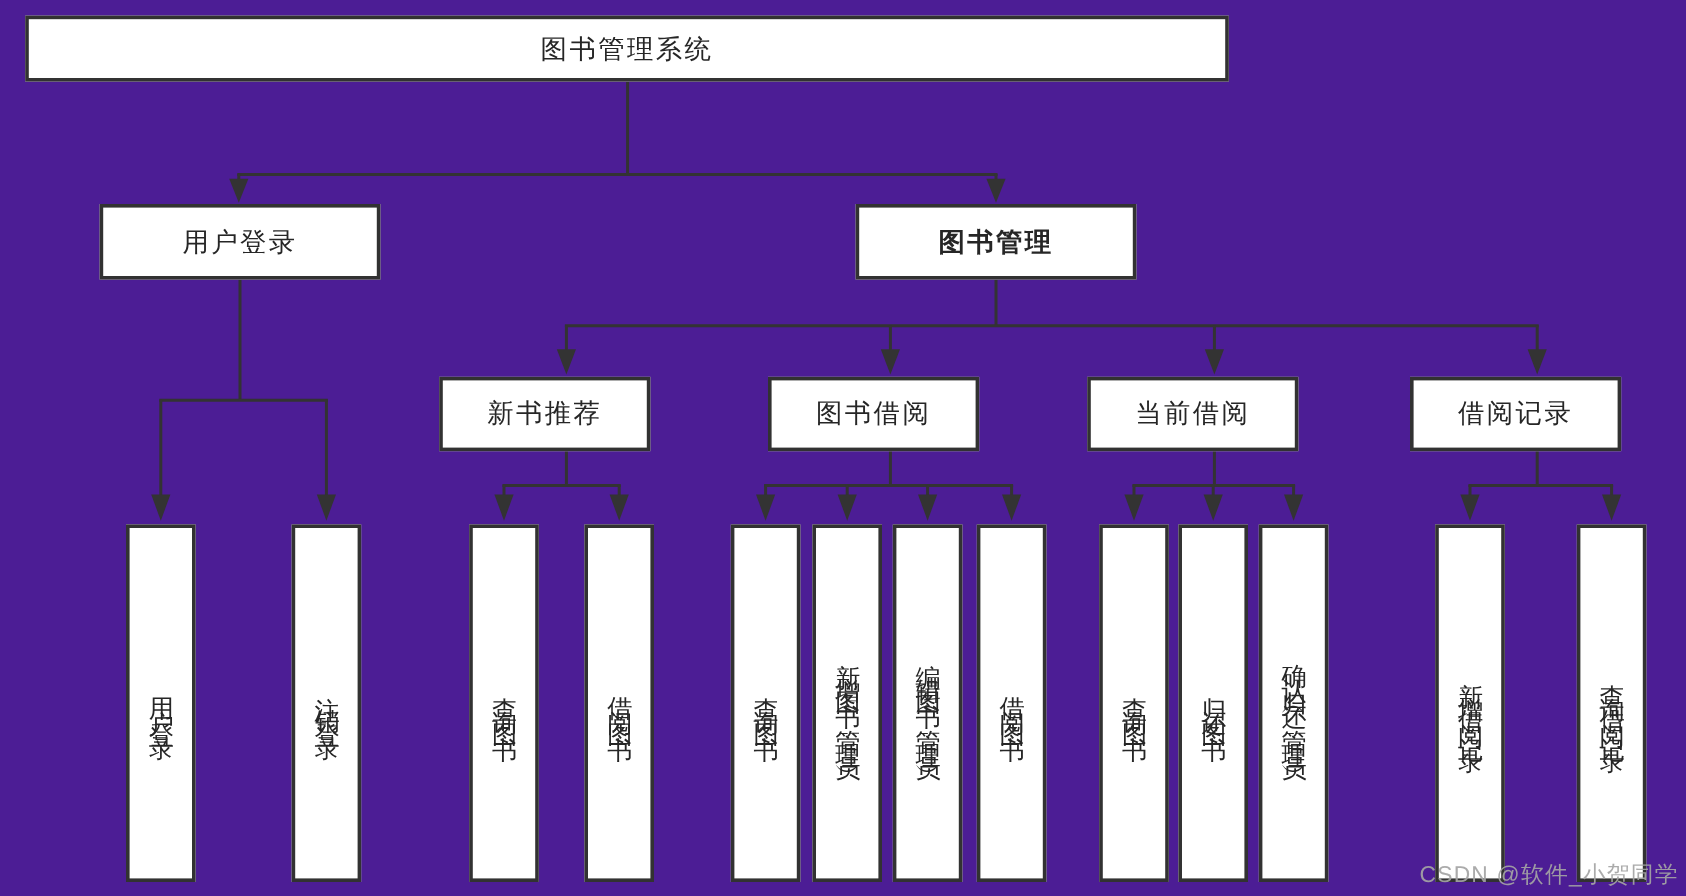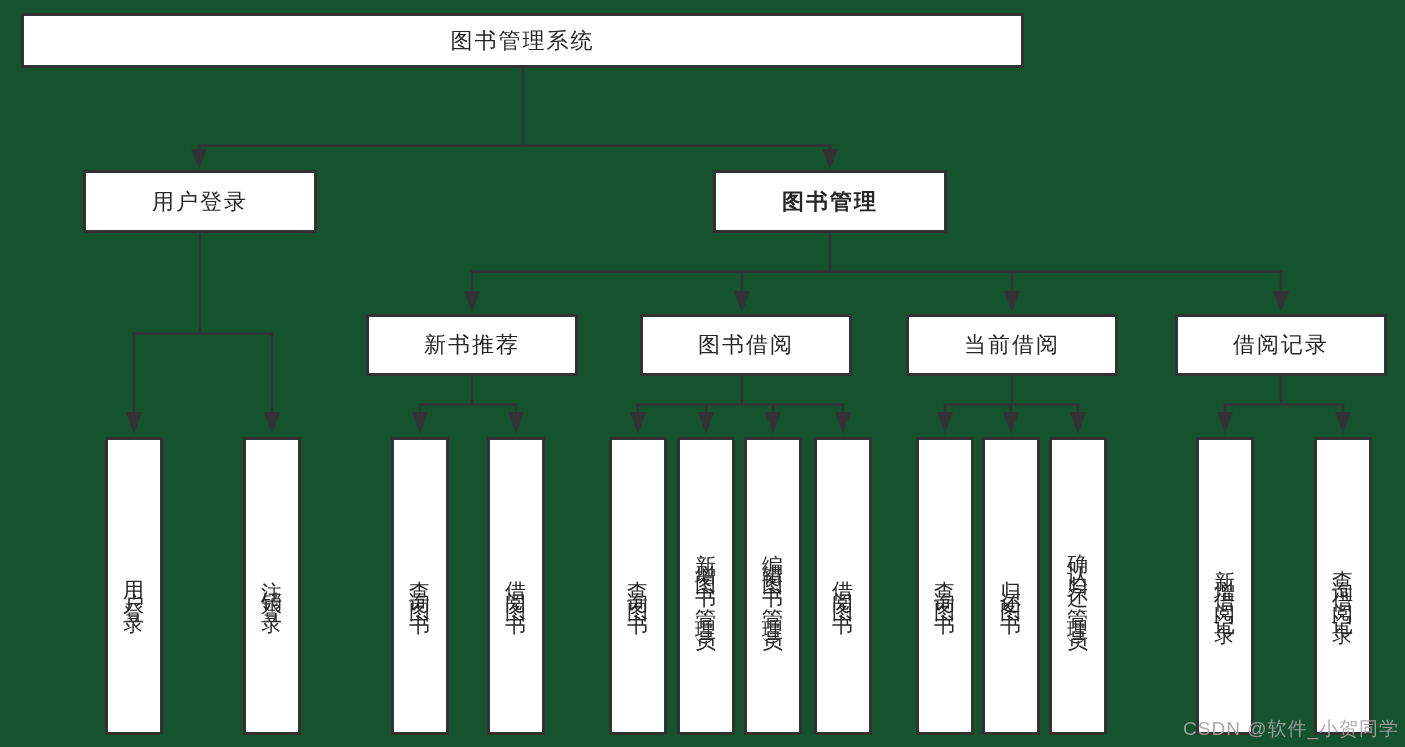--- a/index.html
+++ b/index.html
@@ -1,33 +1,33 @@
 <!DOCTYPE html>
 <html><head>
 <meta charset="utf-8">
 <style>
   html,body{margin:0;padding:0;background:#ffffff;}
   body{font-family:"Liberation Sans","DejaVu Sans",sans-serif;}
-  .canvas{position:relative;width:1405px;height:747px;background:#14532d;overflow:hidden;}
+  .canvas{position:relative;width:1405px;height:747px;background:#4c1d95;overflow:hidden;}
   .connectors{position:absolute;left:0;top:0;z-index:1;}
   .node{
     position:absolute;
     background:#ffffff;
     border:3px solid #323232;
     box-sizing:border-box;
     display:flex;align-items:center;justify-content:center;
     color:#262626;
     font-size:22px;
     letter-spacing:2px;
     z-index:2;
     white-space:nowrap;
   }
   .root{left:21px;top:13px;width:1003px;height:55px;}
   .lvl2{top:170px;width:234px;height:63px;}
-  .lvl3{top:314px;width:212px;height:62px;}
+  .lvl3{top:314px;width:176px;height:62px;}
   .leaf{top:437px;width:58px;height:298px;}
   .leaf .vtext{
     writing-mode:vertical-rl;
     text-orientation:mixed;
     font-size:21px;
     line-height:1;
     letter-spacing:11px;
     white-space:nowrap;
   }
   .watermark{

